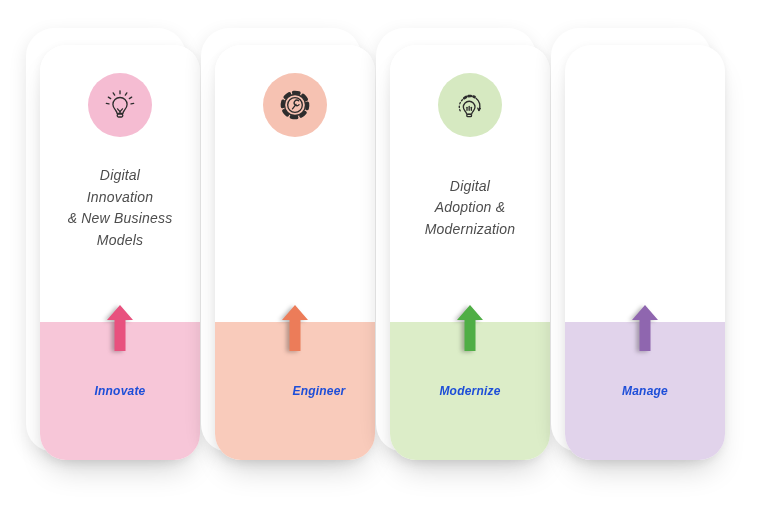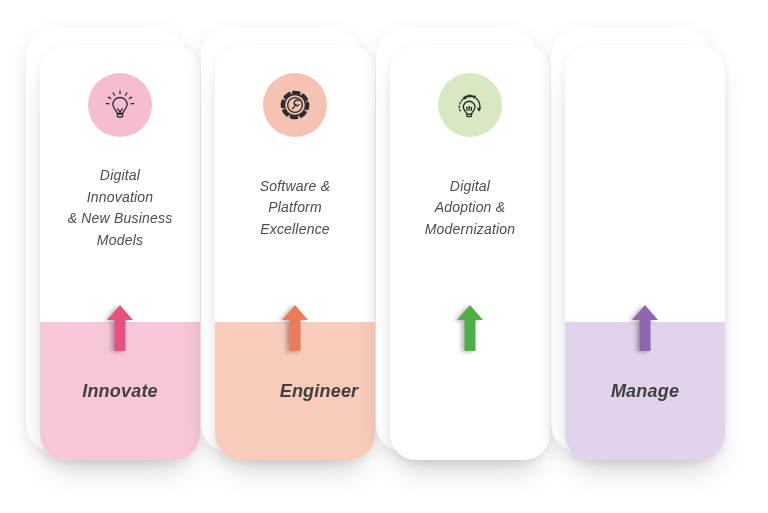--- a/index.html
+++ b/index.html
@@ -37,21 +37,21 @@
     display:flex;align-items:center;justify-content:center;
     text-align:center;
     font-size:14px;line-height:21.5px;color:#4d4d4d;
     white-space:pre-line;letter-spacing:0.2px;
   }
   .card-bottom{
     position:absolute;left:0;right:0;top:277px;bottom:0;
     display:flex;align-items:center;justify-content:center;
   }
   .card-label{
-    font-size:18px;font-weight:bold;color:#404040;letter-spacing:0.2px;
+    font-size:12px;font-weight:bold;color:#1d4ed8;letter-spacing:0.2px;
   }
   .arrow{
     position:absolute;top:260px;left:50%;transform:translateX(-50%);
     width:26px;height:46px;
     filter:drop-shadow(-3px 1px 2px rgba(0,0,0,0.28));
     z-index:3;
   }
   
   .g0{left:40px;} .g1{left:215px;} .g2{left:390px;} .g3{left:565px;}
 </style>
@@ -99,23 +99,20 @@
       <div class="card-top">
         <div class="icon-circle" style="background-color: rgb(246, 194, 178);">
           <svg width="40" height="40" viewBox="0 0 48 48">
             <circle class="thick" cx="24" cy="24" r="15" stroke-dasharray="6.2 5.6" transform="rotate(-8 24 24)"></circle>
             <circle cx="24" cy="24" r="12.6"></circle>
             <circle cx="24" cy="24" r="8.8"></circle>
             <path d="M28.4 18.9 A3.3 3.3 0 1 0 28.9 23.6"></path>
             <path d="M25.2 23.2 L21 28.6"></path>
           </svg>
         </div>
-        <div class="card-title">Software &amp;
-Platform
-Excellence</div>
       </div>
       <svg class="arrow" viewBox="0 0 26 46">
         <path d="M13 0 L26 15 H18.5 V46 H7.5 V15 H0 Z" fill="#ec7c59"></path>
       </svg>
       <div class="card-bottom" style="background-color: rgb(249, 203, 187); padding-left: 48px;">
         <div class="card-label">Engineer</div>
       </div>
     </div>
   </div>
 
@@ -136,20 +133,23 @@
             <path d="M36.4 28 l-1.8 2.6 -1.2 -2.8"></path>
           </svg>
         </div>
         <div class="card-title">Digital
 Adoption &amp;
 Modernization</div>
       </div>
       <svg class="arrow" viewBox="0 0 26 46">
         <path d="M13 0 L26 15 H18.5 V46 H7.5 V15 H0 Z" fill="#4fae45"></path>
       </svg>
+      <div class="card-bottom" style="background-color: rgb(220, 237, 200);">
+        <div class="card-label">Modernize</div>
+      </div>
     </div>
   </div>
 
   <div class="card-group g3">
     <div class="back-card"></div>
     <div class="card">
       <svg class="arrow" viewBox="0 0 26 46">
         <path d="M13 0 L26 15 H18.5 V46 H7.5 V15 H0 Z" fill="#8f66af"></path>
       </svg>
       <div class="card-bottom" style="background-color: rgb(225, 211, 235);">

